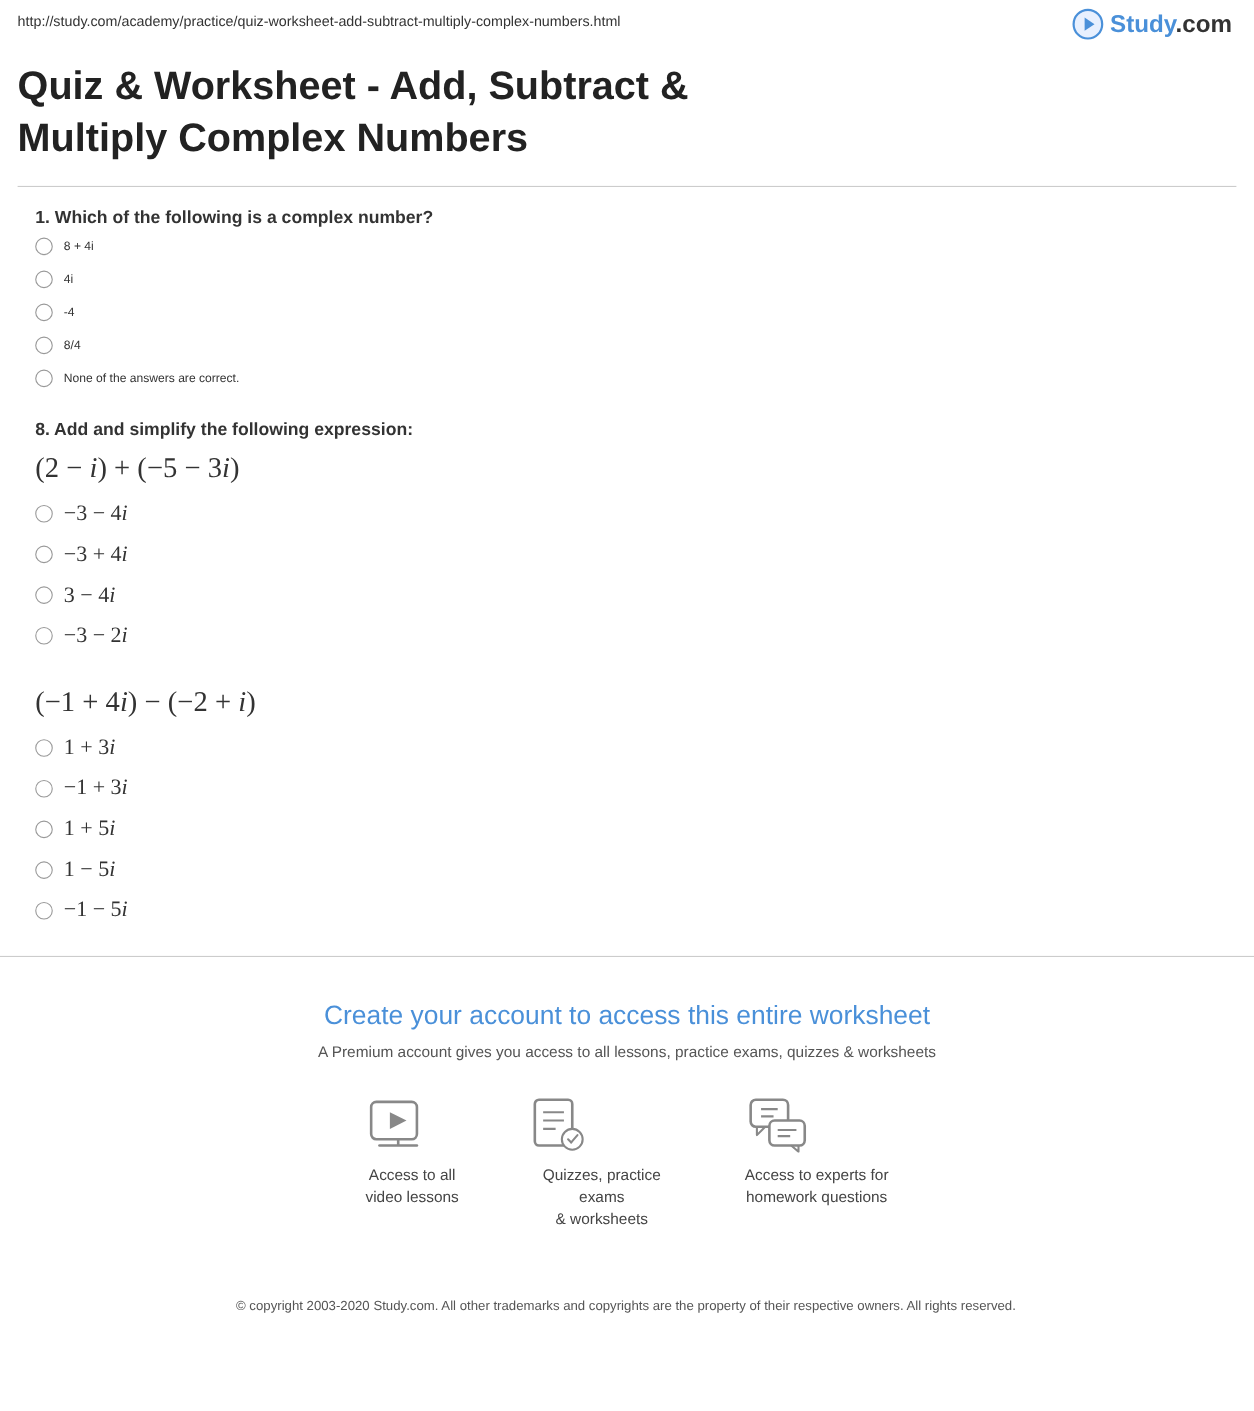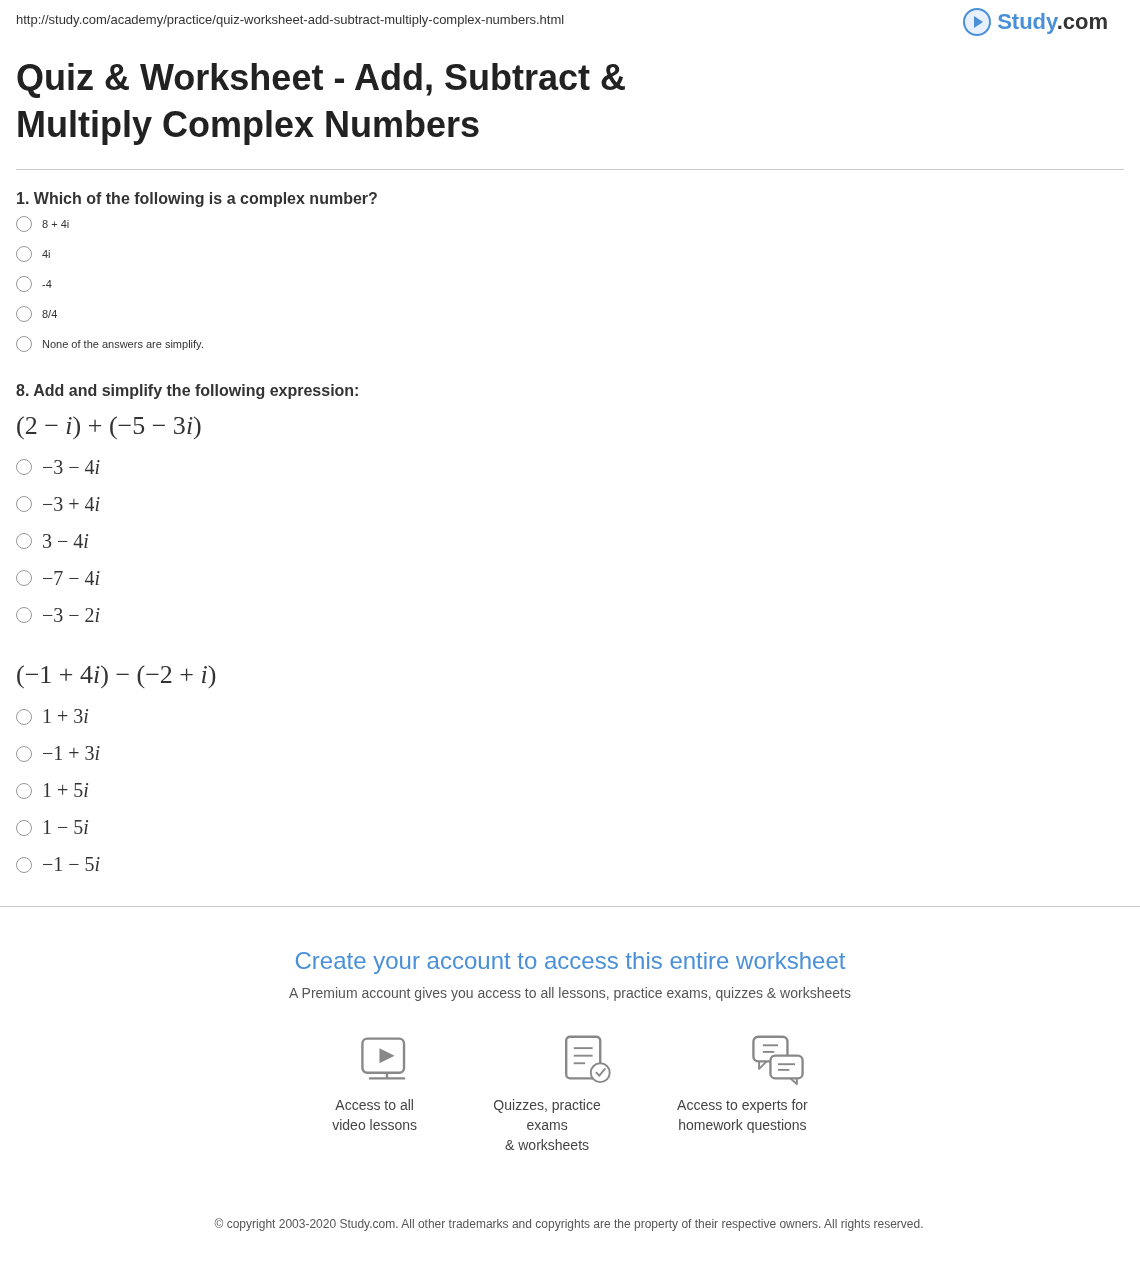--- a/index.html
+++ b/index.html
@@ -13,21 +13,21 @@
     }
     .url-bar {
       font-family: Arial, sans-serif;
       font-size: 13px;
       color: #333;
       padding: 12px 16px 8px 16px;
     }
     .logo-area {
       position: absolute;
       top: 8px;
-      right: 32px;
+      right: 20px;
       display: flex;
       align-items: center;
       gap: 6px;
     }
     .logo-circle {
       width: 28px;
       height: 28px;
       border-radius: 50%;
       background: #e8f0fe;
       display: flex;
@@ -60,21 +60,21 @@
       padding: 20px 16px 10px 16px;
       max-width: 720px;
       line-height: 1.3;
     }
     .divider {
       border: none;
       border-top: 1px solid #ccc;
       margin: 10px 16px 20px 16px;
     }
     .content {
-      padding: 0 16px;
+      padding: 0 32px;
     }
     .question-block {
       margin-bottom: 30px;
     }
     .question-text {
       font-family: Arial, sans-serif;
       font-size: 16px;
       font-weight: bold;
       margin-bottom: 8px;
     }
@@ -131,21 +131,21 @@
     }
     .features {
       display: flex;
       justify-content: center;
       gap: 60px;
       margin-bottom: 30px;
     }
     .feature-item {
       display: flex;
       flex-direction: column;
-      align-items: flex-end;
+      align-items: flex-start;
       gap: 10px;
       max-width: 140px;
     }
     .feature-icon {
       width: 60px;
       height: 55px;
       display: flex;
       align-items: center;
       justify-content: center;
     }
@@ -208,44 +208,40 @@
       <li class="option-item small-text">
         <div class="radio-circle"></div>
         <span>-4</span>
       </li>
       <li class="option-item small-text">
         <div class="radio-circle"></div>
         <span>8/4</span>
       </li>
       <li class="option-item small-text">
         <div class="radio-circle"></div>
-        <span>None of the answers are simplify.</span>
+        <span>None of the answers are correct.</span>
       </li>
     </ul>
   </div>
 
   <div class="question-block">
     <div class="question-text">8. Add and simplify the following expression:</div>
     <div class="question-math">(2 − <em>i</em>) + (−5 − 3<em>i</em>)</div>
     <ul class="options">
       <li class="option-item">
         <div class="radio-circle"></div>
         <span>−3 − 4<em>i</em></span>
       </li>
       <li class="option-item">
         <div class="radio-circle"></div>
         <span>−3 + 4<em>i</em></span>
       </li>
       <li class="option-item">
         <div class="radio-circle"></div>
         <span>3 − 4<em>i</em></span>
-      </li>
-      <li class="option-item">
-        <div class="radio-circle"></div>
-        <span>−7 − 4<em>i</em></span>
       </li>
       <li class="option-item">
         <div class="radio-circle"></div>
         <span>−3 − 2<em>i</em></span>
       </li>
     </ul>
   </div>
 
   <div class="question-block">
     <div class="question-math">(−1 + 4<em>i</em>) − (−2 + <em>i</em>)</div>

